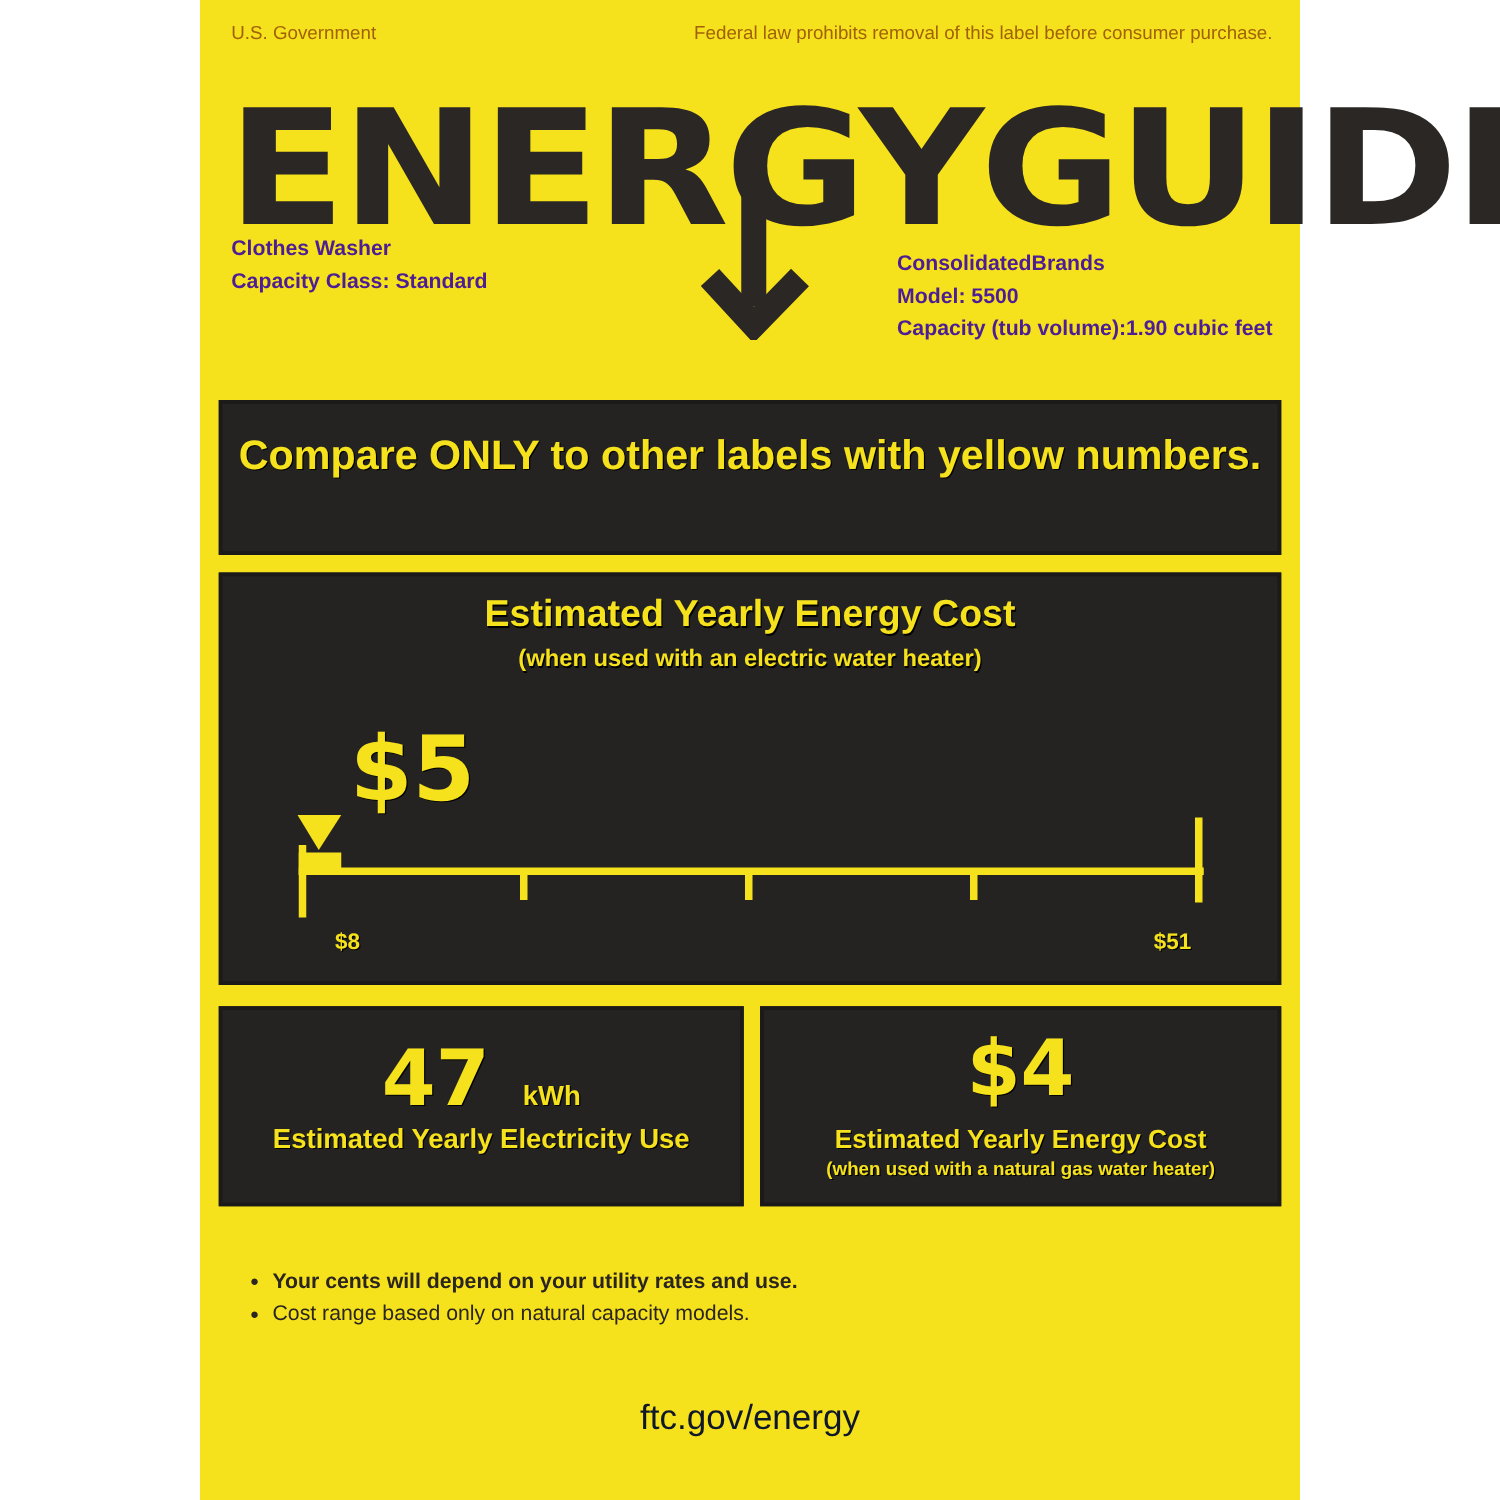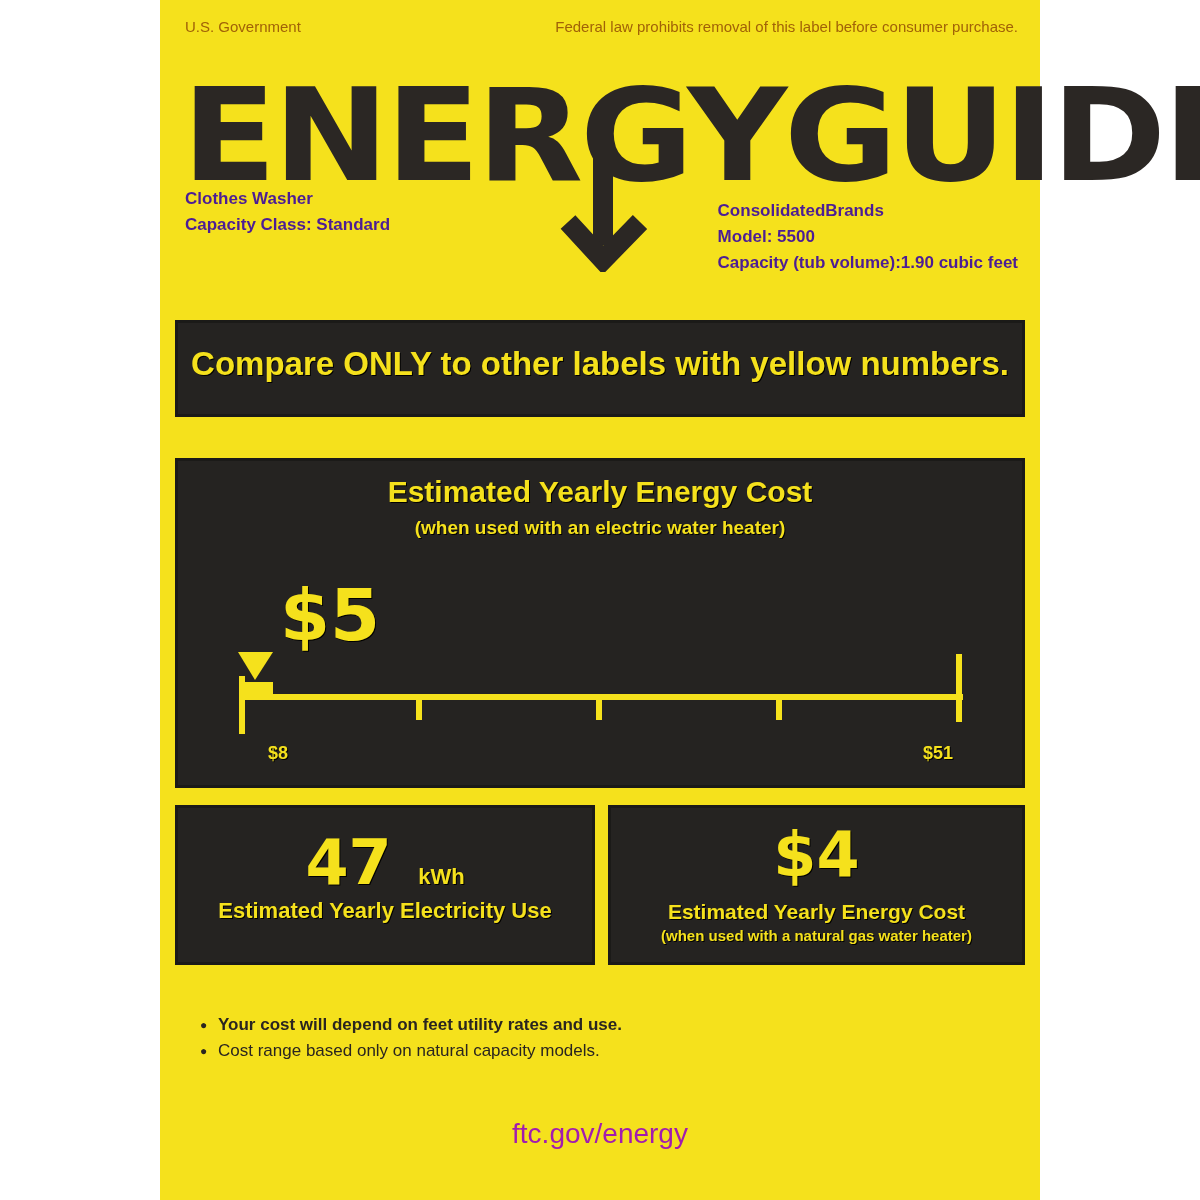--- a/index.html
+++ b/index.html
@@ -34,21 +34,21 @@
   <div class="abs meta" style="left:25px; top:186px;">
     <div>Clothes Washer</div>
     <div>Capacity Class: Standard</div>
   </div>
   <div class="abs meta" style="right:22px; top:198px; text-align:left;">
     <div>ConsolidatedBrands</div>
     <div>Model: 5500</div>
     <div>Capacity (tub volume):1.90 cubic feet</div>
   </div>
 
-  <div class="panel center" style="left:15px; top:320px; width:850px; height:97px;">
+  <div class="panel center" style="left:15px; top:320px; width:850px; height:124px;">
     <div style="font-size:33px; font-weight:bold; margin-top:22px;">Compare ONLY to other labels with yellow numbers.</div>
   </div>
 
   <div class="panel" style="left:15px; top:458px; width:850px; height:330px;">
     <div class="abs center" style="left:0; right:0; top:14px; font-size:30px; font-weight:bold;">Estimated Yearly Energy Cost</div>
     <div class="abs center" style="left:0; right:0; top:56px; font-size:19px; font-weight:bold;">(when used with an electric water heater)</div>
     <div class="abs big" style="left:102px; top:118px; font-size:72px; line-height:1;">$5</div>
 
     <svg class="abs" style="left:55px; top:185px;" width="740" height="90" viewBox="0 0 740 90">
       <polygon points="5,6 40,6 22,34" fill="#f5e11c"></polygon>
@@ -73,18 +73,18 @@
     <div style="font-size:22px; font-weight:bold; margin-top:4px;">Estimated Yearly Electricity Use</div>
   </div>
 
   <div class="panel center" style="left:448px; top:805px; width:417px; height:160px;">
     <div class="big" style="font-size:62px; line-height:1; margin-top:16px;">$4</div>
     <div style="font-size:21px; font-weight:bold; margin-top:14px;">Estimated Yearly Energy Cost</div>
     <div style="font-size:15px; font-weight:bold; margin-top:3px;">(when used with a natural gas water heater)</div>
   </div>
 
   <div class="abs bullets" style="left:40px; top:1012px; width:700px;">
-    <div style="font-weight:bold;">Your cost will depend on feet utility rates and use.</div>
+    <div style="font-weight:bold;">Your cents will depend on your utility rates and use.</div>
     <div>Cost range based only on natural capacity models.</div>
   </div>
 
-  <div class="abs center" style="left:0; right:0; top:1118px; font-size:28px; color:#a21caf;">ftc.gov/energy</div>
+  <div class="abs center" style="left:0; right:0; top:1118px; font-size:28px; color:#0f172a;">ftc.gov/energy</div>
 </div>
 
 </body></html>

